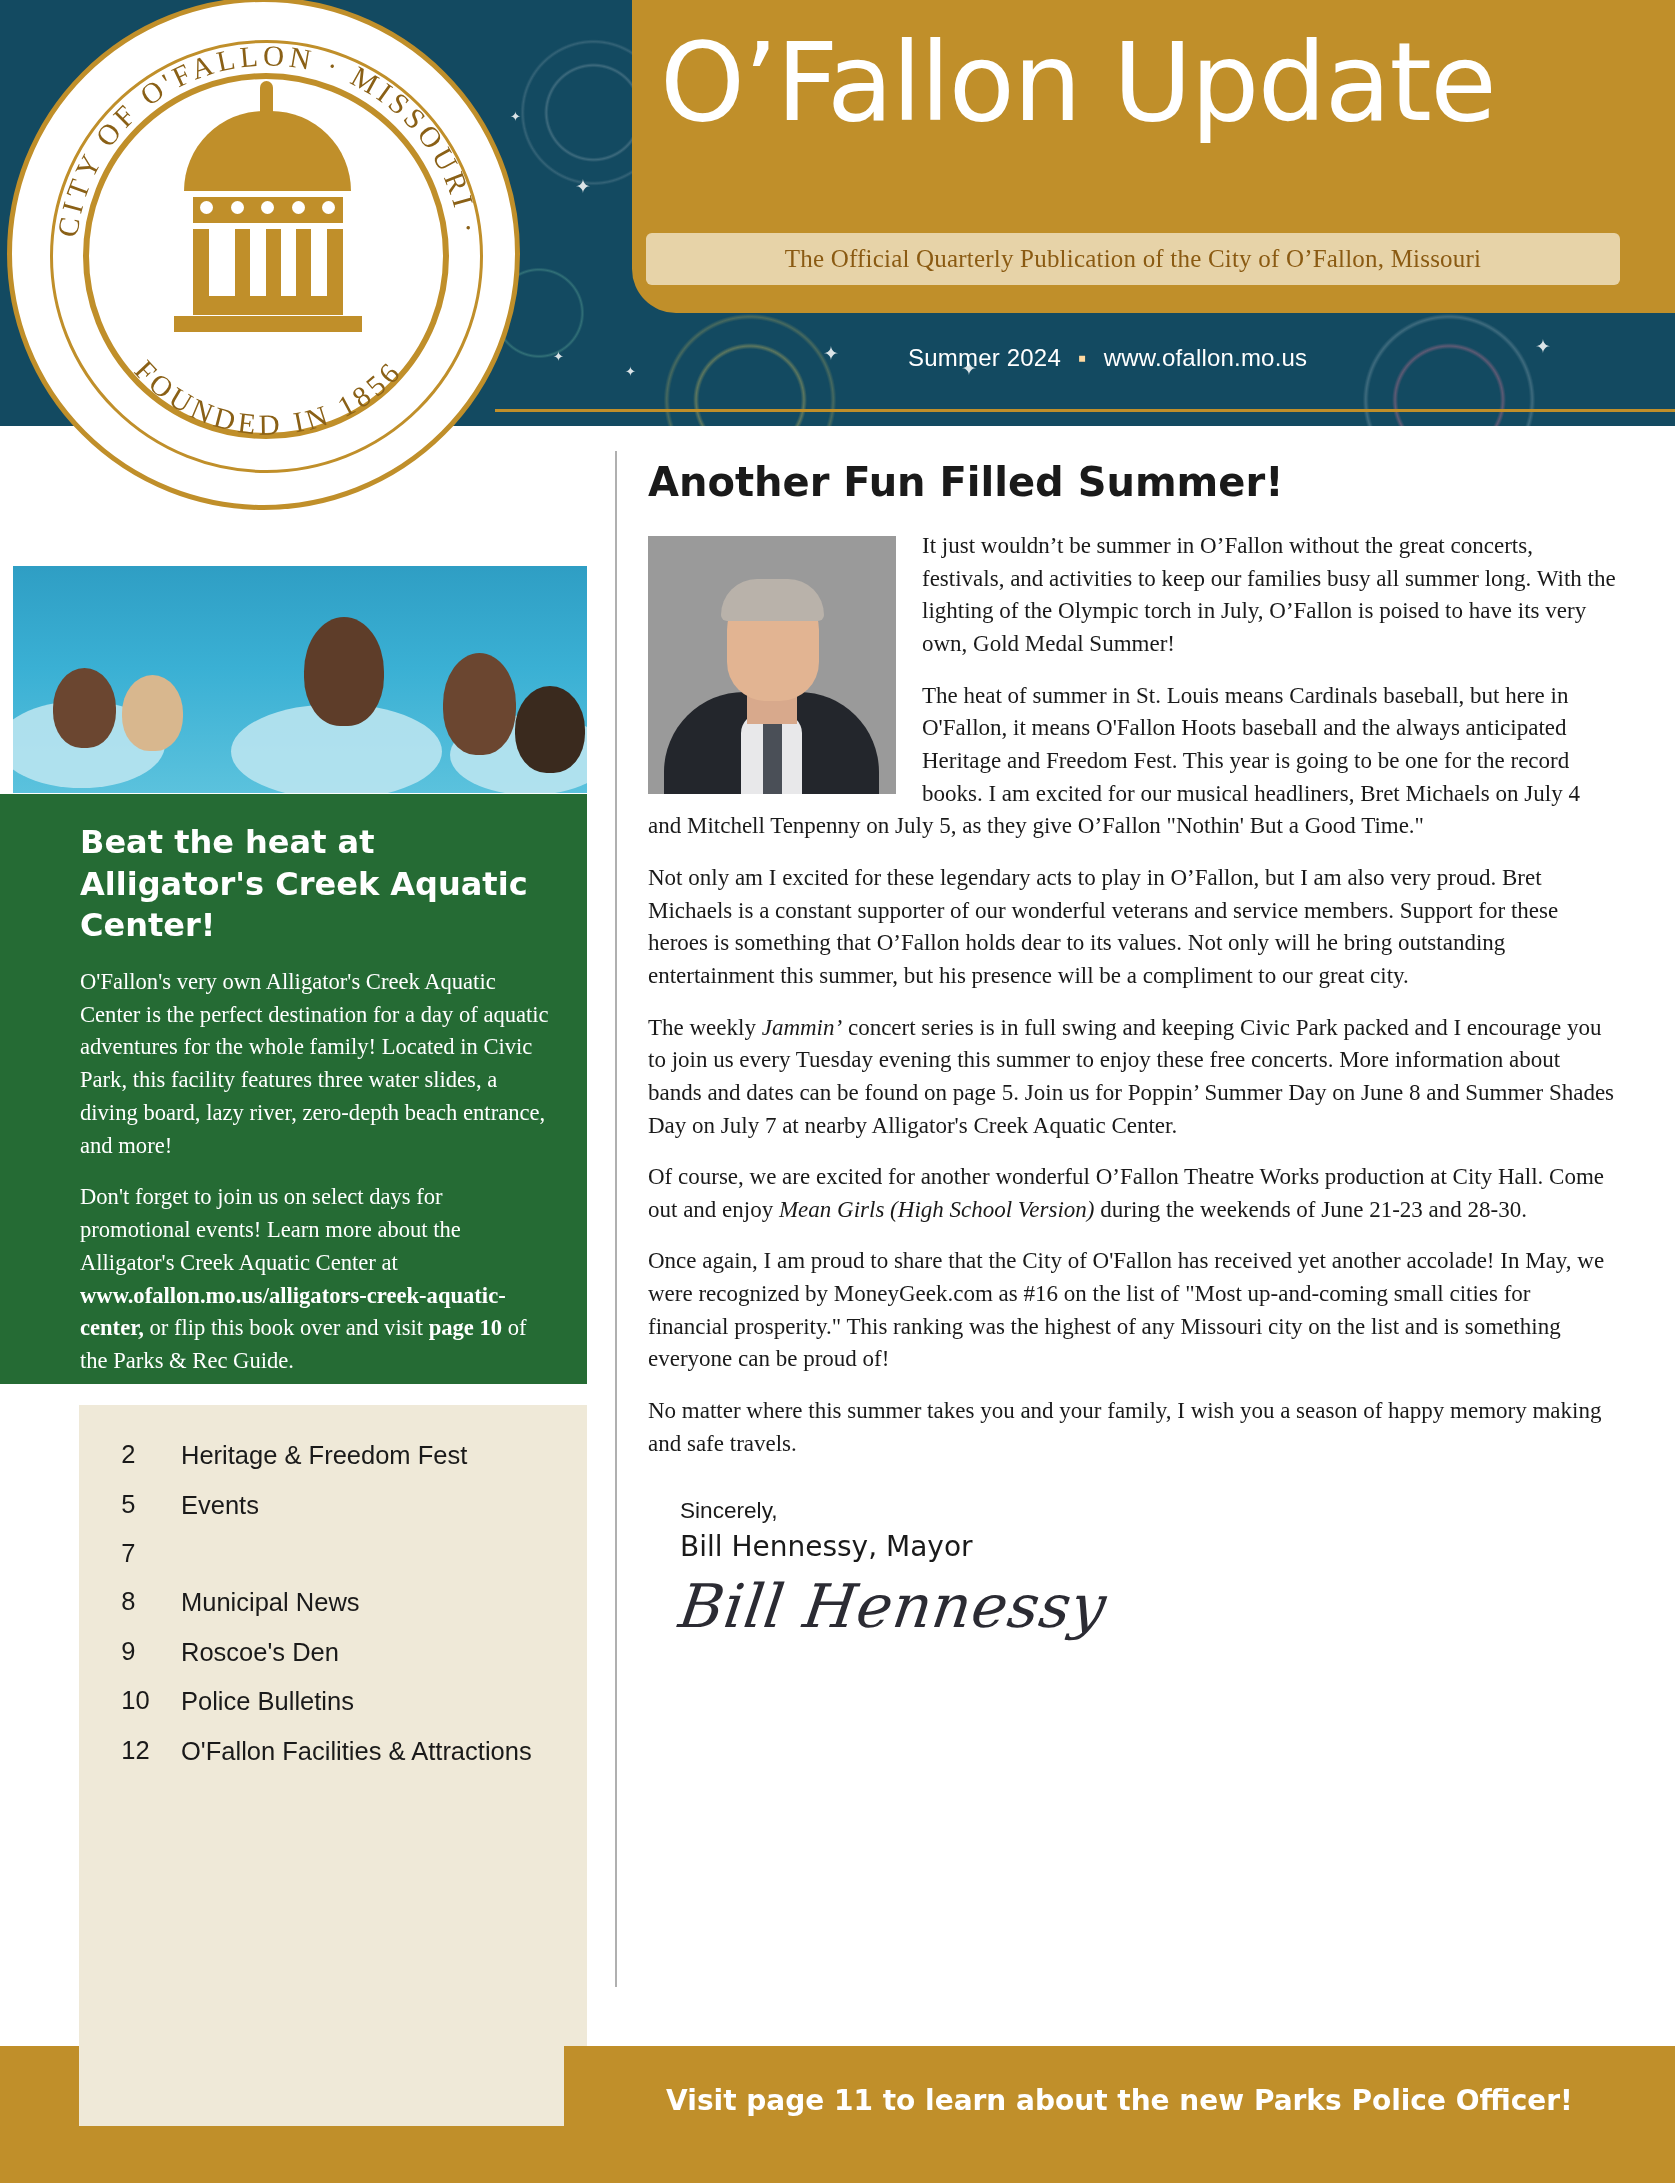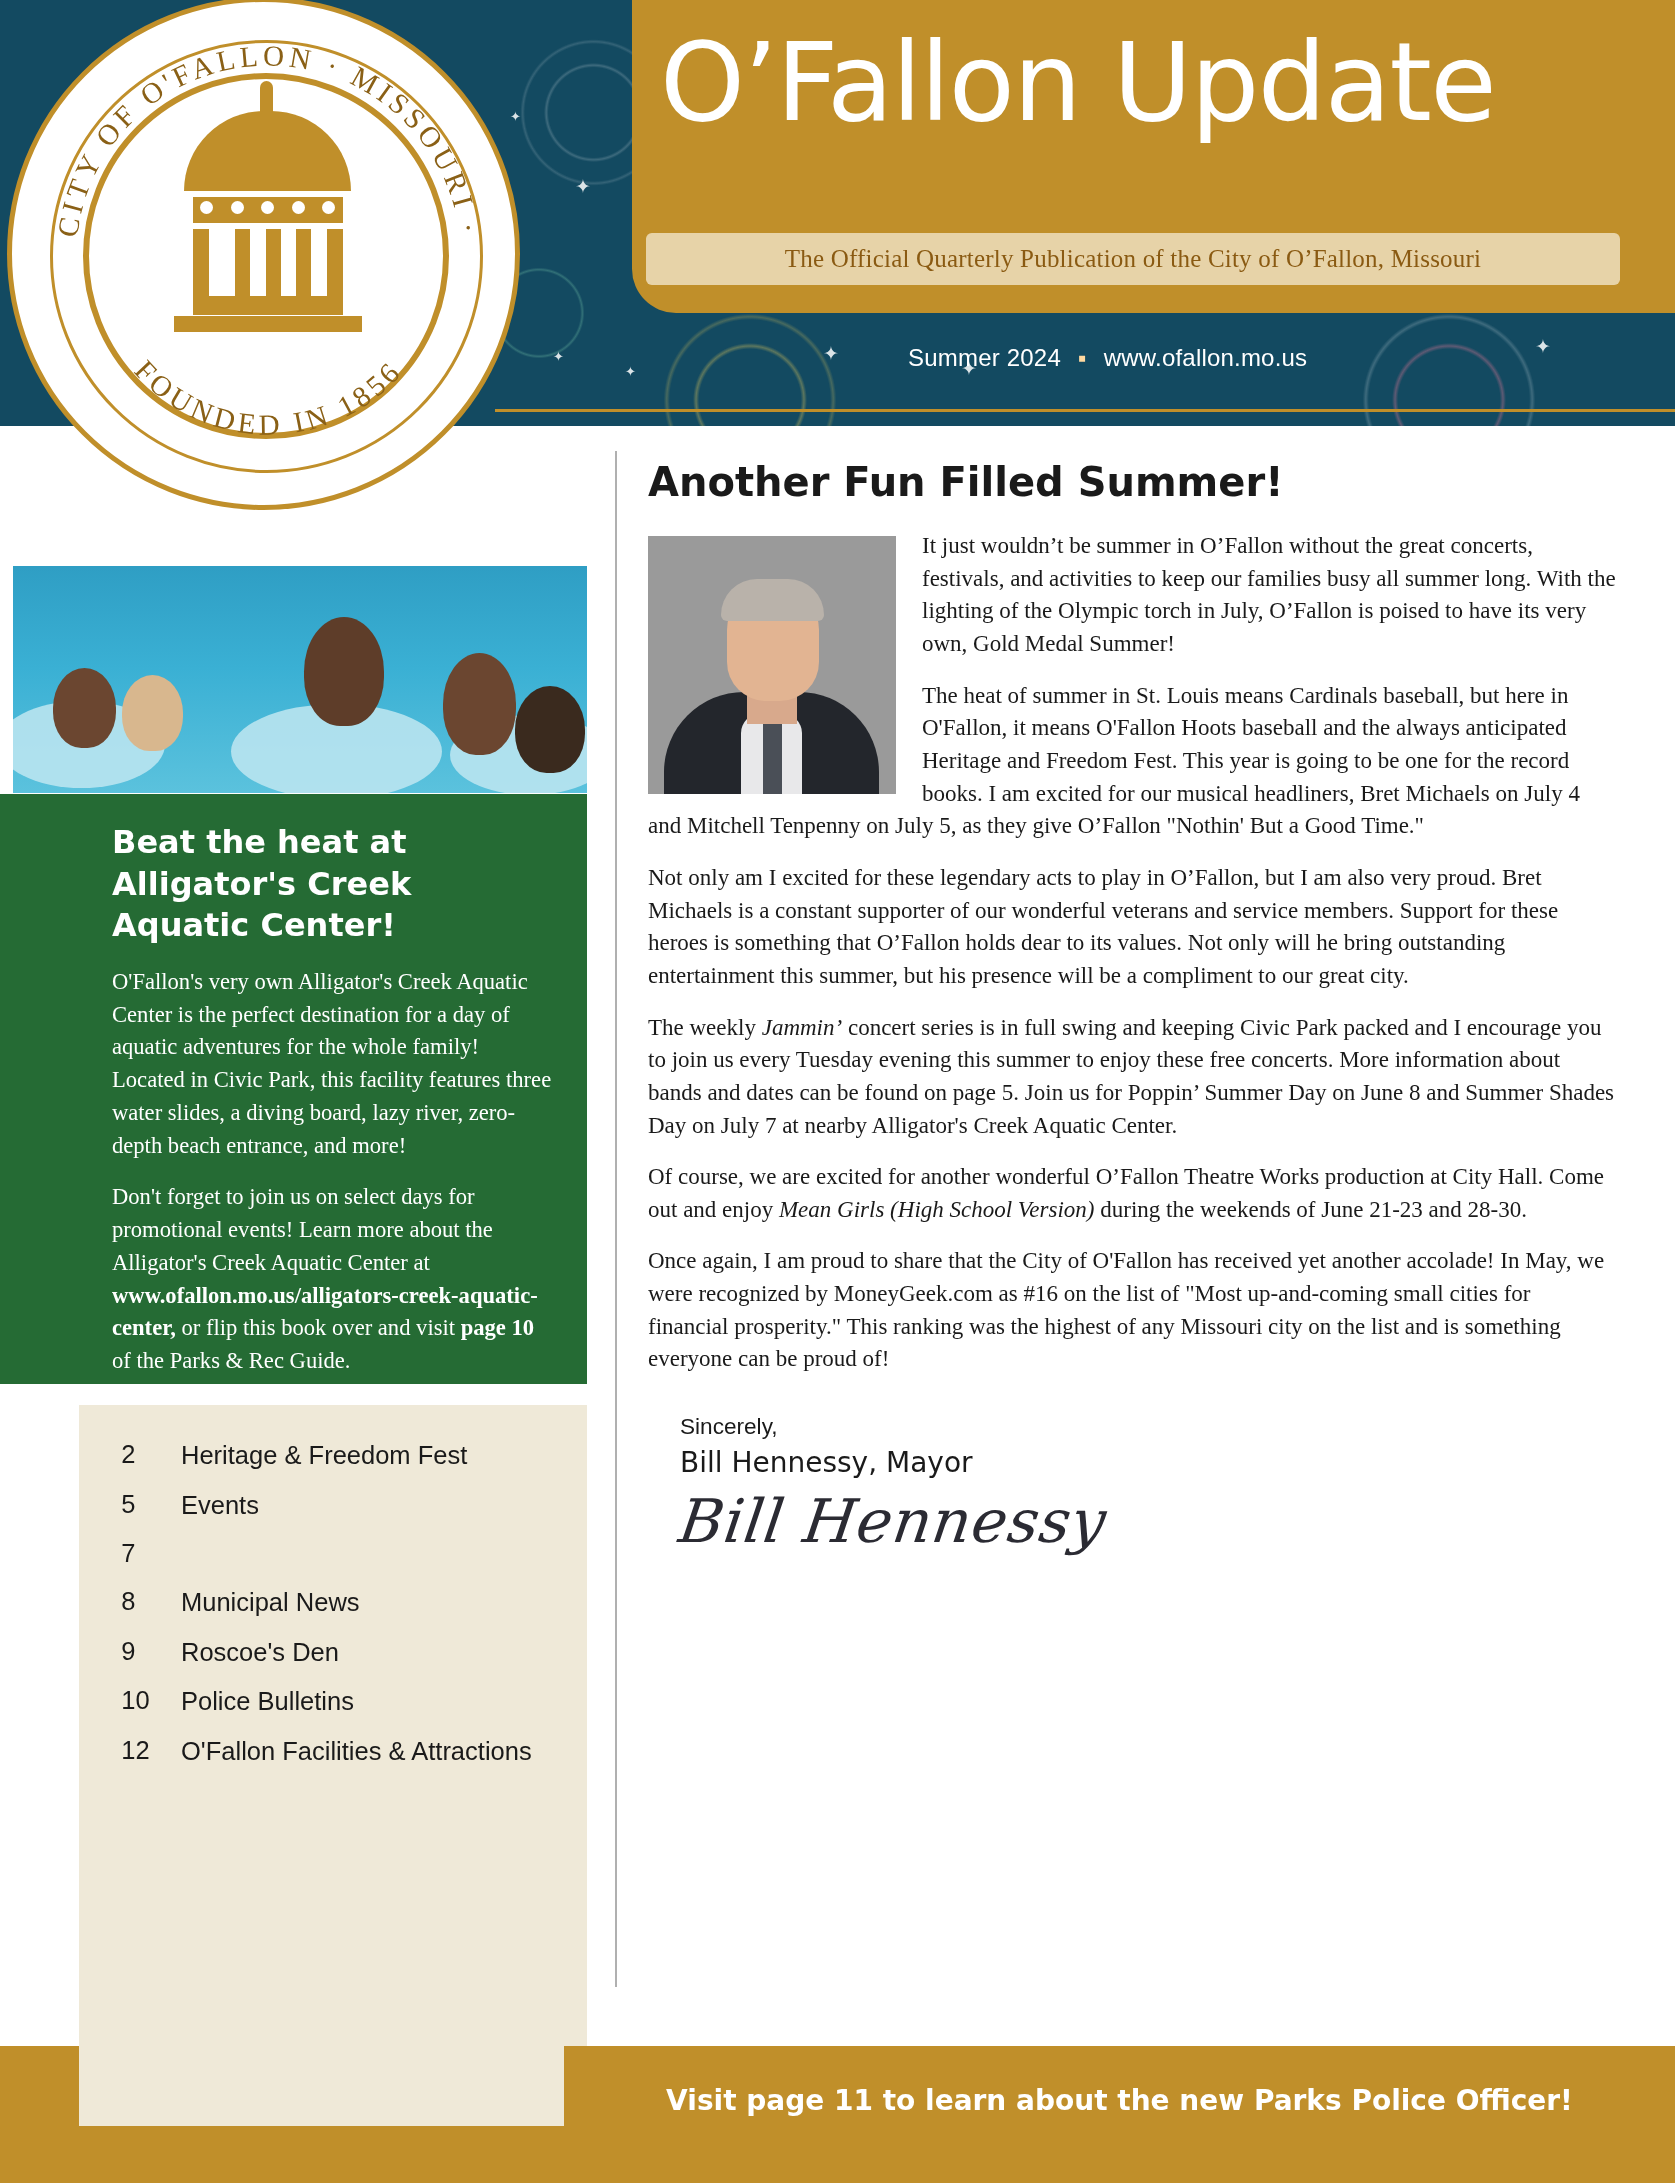--- a/index.html
+++ b/index.html
@@ -198,21 +198,21 @@
   .swimmer {
     position: absolute;
     border-radius: 50% 50% 45% 45%;
   }
 
   .greenbox {
     position: absolute;
     left: 0px; top: 794px;
     width: 587px; height: 590px;
     background: #256b34;
-    padding: 28px 33px 0 112px;
+    padding: 28px 33px 0 80px;
   }
   .greenbox h2 {
     font-family: "DejaVu Sans", sans-serif;
     font-size: 32px;
     font-weight: bold;
     line-height: 1.3;
     color: #ffffff;
     margin-bottom: 19px;
   }
   .greenbox p {
@@ -510,20 +510,21 @@
     <p>It just wouldn’t be summer in O’Fallon without the great concerts, festivals, and activities to keep our families busy all summer long. With the lighting of the Olympic torch in July, O’Fallon is poised to have its very own, Gold Medal Summer!</p>
     <p>The heat of summer in St. Louis means Cardinals baseball, but here in O'Fallon, it means O'Fallon Hoots baseball and the always anticipated Heritage and Freedom Fest. This year is going to be one for the record books. I am excited for our musical headliners, Bret Michaels on July 4 and Mitchell Tenpenny on July 5, as they give O’Fallon "Nothin' But a Good Time."</p>
     <p>Not only am I excited for these legendary acts to play in O’Fallon, but I am also very proud. Bret Michaels is a constant supporter of our wonderful veterans and service members. Support for these heroes is something that O’Fallon holds dear to its values. Not only will he bring outstanding entertainment this summer, but his presence will be a compliment to our great city.</p>
     <p>
       <span>The weekly </span><i>Jammin’</i><span> concert series is in full swing and keeping Civic Park packed and I encourage you to join us every Tuesday evening this summer to enjoy these free concerts. More information about bands and dates can be found on page 5. Join us for Poppin’ Summer Day on June 8 and Summer Shades Day on July 7 at nearby Alligator's Creek Aquatic Center.</span>
     </p>
     <p>
       <span>Of course, we are excited for another wonderful O’Fallon Theatre Works production at City Hall. Come out and enjoy </span><i>Mean Girls (High School Version)</i><span> during the weekends of June 21-23 and 28-30.</span>
     </p>
     <p>Once again, I am proud to share that the City of O'Fallon has received yet another accolade! In May, we were recognized by MoneyGeek.com as #16 on the list of "Most up-and-coming small cities for financial prosperity." This ranking was the highest of any Missouri city on the list and is something everyone can be proud of!</p>
+    <p>No matter where this summer takes you and your family, I wish you a season of happy memory making and safe travels.</p>
 
     <div class="sign-block">
       <div class="sincerely">Sincerely,</div>
       <div class="mayorname">Bill Hennessy, Mayor</div>
       <div class="signature">Bill Hennessy</div>
     </div>
   </div>
 
   <div class="footer"></div>
   <div class="footer-text">Visit page 11 to learn about the new Parks Police Officer!</div>

